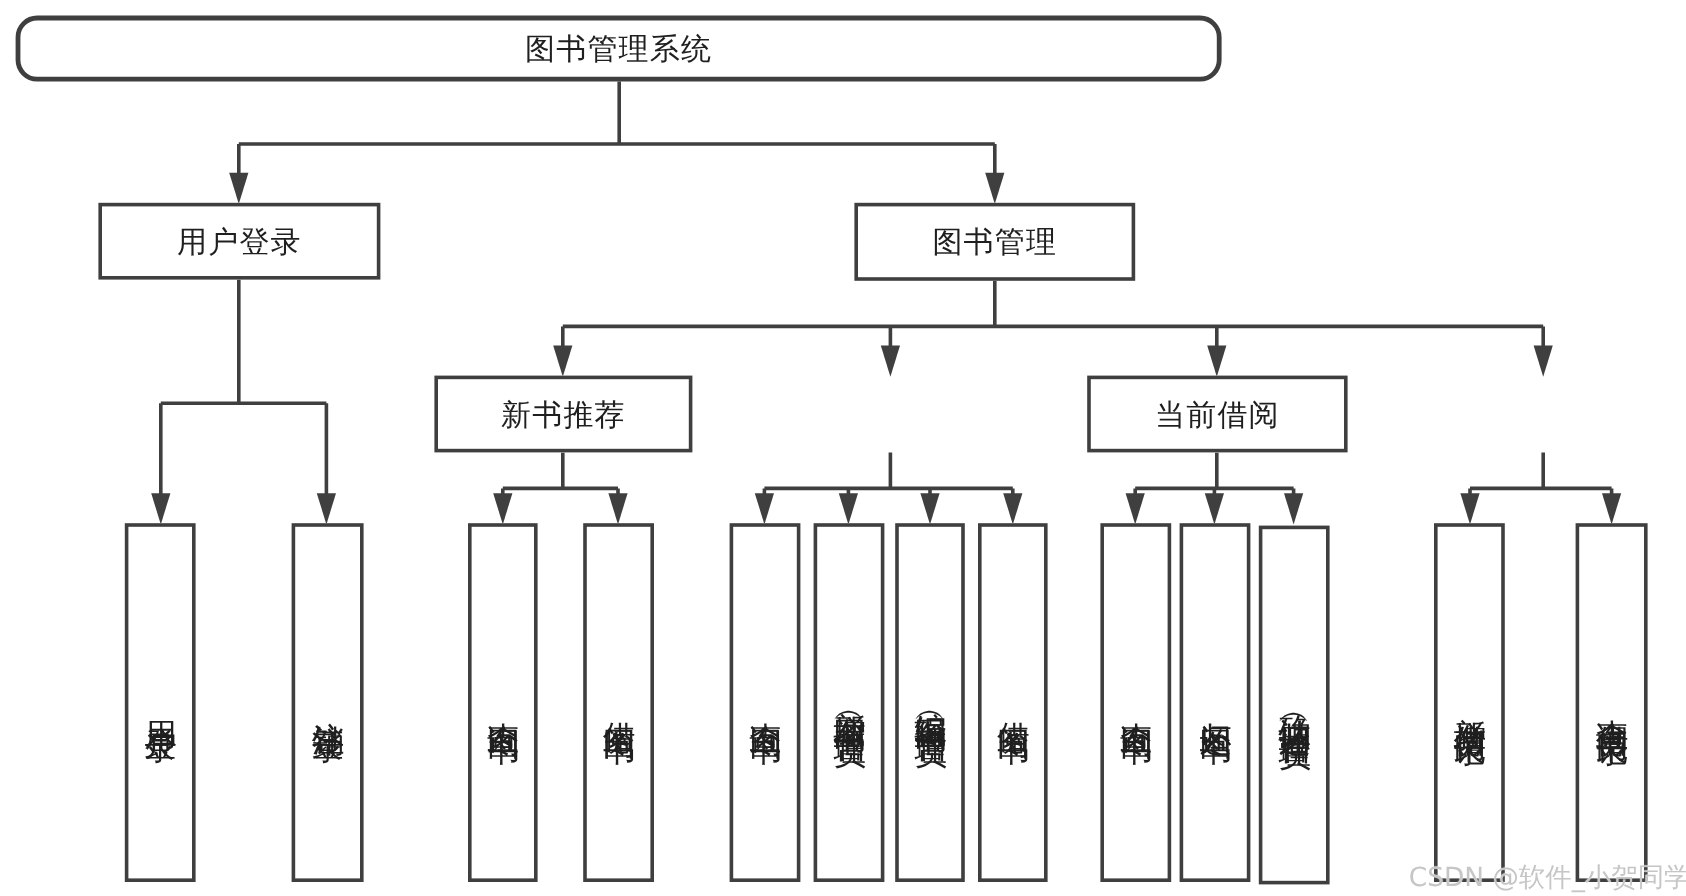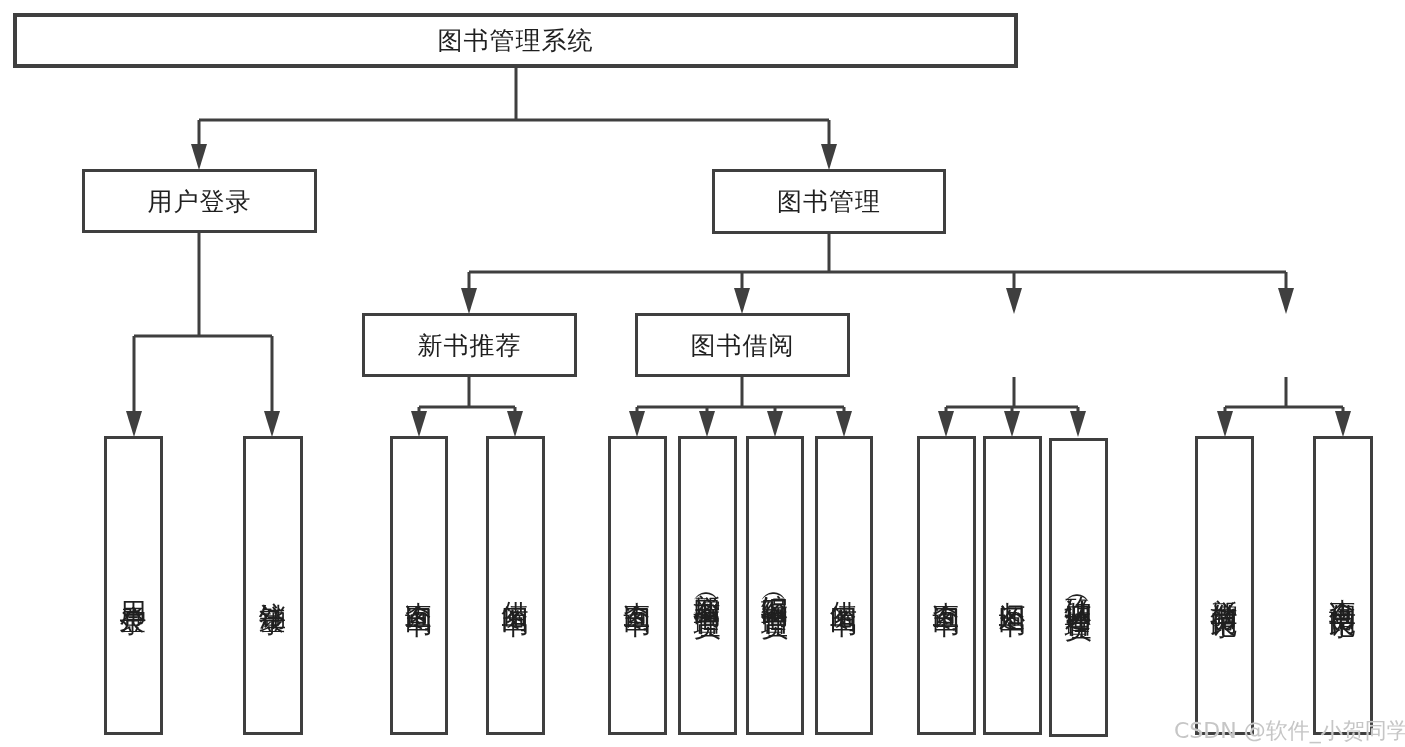--- a/index.html
+++ b/index.html
@@ -70,27 +70,27 @@
     <polygon class="c-arrow" points="707,437 699,411 715,411"></polygon>
     <polygon class="c-arrow" points="775,437 767,411 783,411"></polygon>
     <polygon class="c-arrow" points="844,437 836,411 852,411"></polygon>
     <polygon class="c-arrow" points="946,437 938,411 954,411"></polygon>
     <polygon class="c-arrow" points="1012,437 1004,411 1020,411"></polygon>
     <polygon class="c-arrow" points="1078,437 1070,411 1086,411"></polygon>
     <polygon class="c-arrow" points="1225,437 1217,411 1233,411"></polygon>
     <polygon class="c-arrow" points="1343,437 1335,411 1351,411"></polygon>
   </svg>
 
-  <div class="hbox root-box" style="left:13px; top:13px; width:1005px; height:55px;">图书管理系统</div>
+  <div class="hbox root-box" style="left:13px; top:13px; width:1005px; height:55px;border-radius:18px;">图书管理系统</div>
 
   <div class="hbox" style="left:82px; top:169px; width:235px; height:64px;">用户登录</div>
   <div class="hbox" style="left:712px; top:169px; width:234px; height:65px;">图书管理</div>
 
   <div class="hbox" style="left:362px; top:313px; width:215px; height:64px;">新书推荐</div>
-  <div class="hbox" style="left:635px; top:313px; width:215px; height:64px;">图书借阅</div>
+  <div class="hbox" style="left:906px; top:313px; width:217px; height:64px;">当前借阅</div>
 
   <div class="leaf" style="left:104px; top:436px; width:59px; height:299px;">
     <span class="vtext">用户登录</span>
   </div>
   <div class="leaf" style="left:243px; top:436px; width:60px; height:299px;">
     <span class="vtext">注销登录</span>
   </div>
 
   <div class="leaf" style="left:390px; top:436px; width:58px; height:299px;">
     <span class="vtext">查询图书</span>

